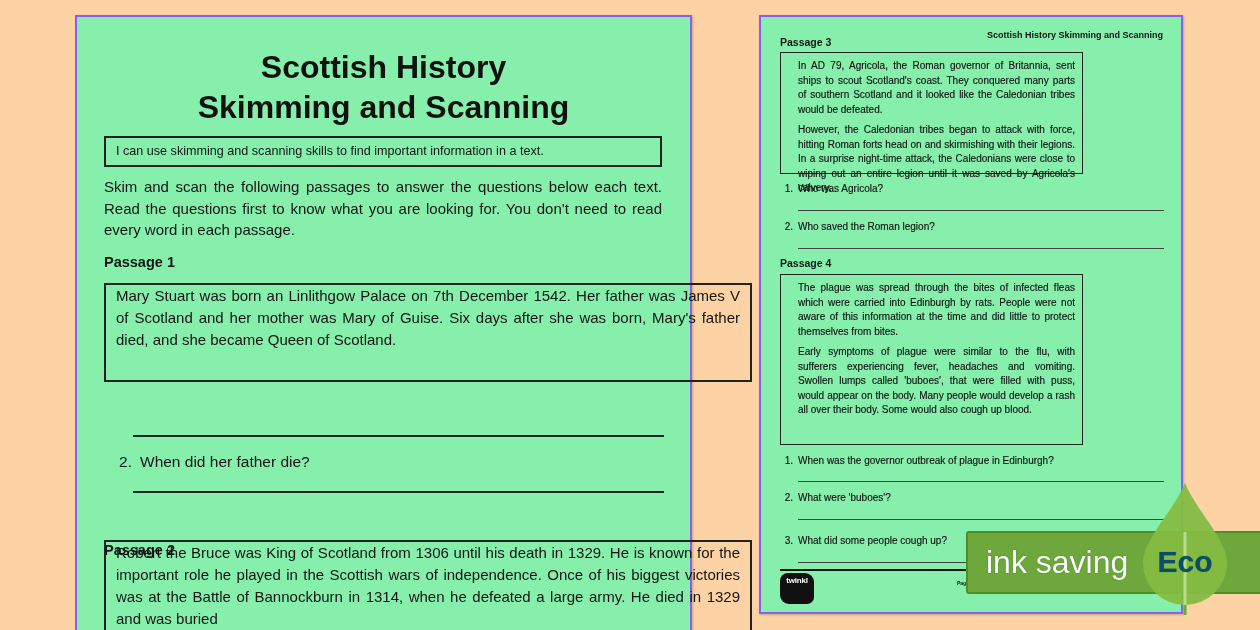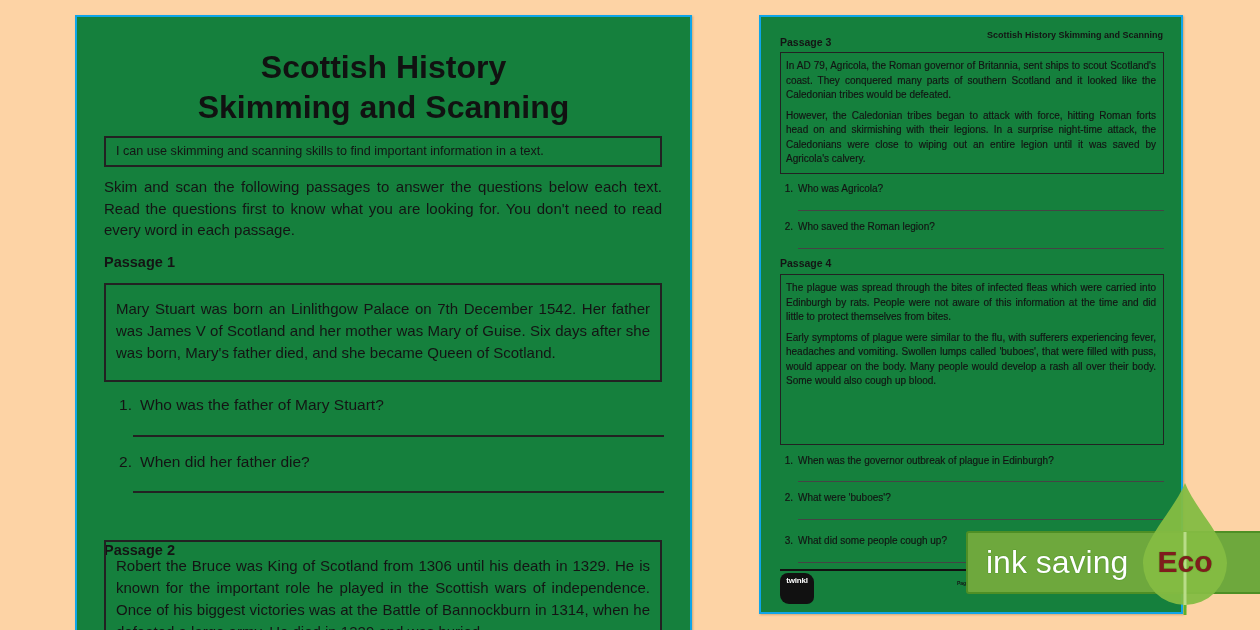--- a/index.html
+++ b/index.html
@@ -3,22 +3,22 @@
 <meta charset="utf-8">
 <style>
   html, body { margin: 0; padding: 0; }
   body {
     width: 1260px; height: 630px; overflow: hidden; position: relative;
     background: #FDD3A5;
     font-family: "Liberation Sans", sans-serif;
     color: #141414;
   }
   .page {
-    position: absolute; background: #15803d;
-    border: 2px solid #0ea5e9;
+    position: absolute; background: #86efac;
+    border: 2px solid #8b5cf6;
     box-shadow: 1px 1px 2px rgba(120,80,30,0.35);
     box-sizing: border-box;
   }
   #left-page { left: 75px; top: 15px; width: 617px; height: 640px; }
   #right-page { left: 759px; top: 15px; width: 424px; height: 599px; }
 
   .abs { position: absolute; }
 
   
   .title {
@@ -30,36 +30,36 @@
     left: 27px; top: 119px; width: 558px; height: 31px; box-sizing: border-box;
     border: 2px solid #222; padding: 0 10px;
     font-size: 12.6px; line-height: 27px; white-space: nowrap;
   }
   .instructions {
     left: 27px; top: 159px; width: 558px;
     font-size: 15px; line-height: 21.6px; text-align: justify;
   }
   .p-heading-l { font-weight: bold; font-size: 14.5px; line-height: 18px; left: 27px; }
   .p-box-l {
-    left: 27px; width: 558px; box-sizing: border-box;
-    border: 2px solid #222; padding: 13px 10px 4px 10px;
+    left: 27px; width: 648px; box-sizing: border-box;
+    border: 2px solid #222; padding: 0 10px 4px 10px;
     font-size: 15px; line-height: 22px; text-align: justify;
   }
   .q-l { left: 30px; font-size: 15.5px; line-height: 22px; white-space: nowrap; }
   .q-l .num { display: inline-block; width: 25px; text-align: right; margin-right: 8px; }
   .ans-l { left: 56px; width: 531px; height: 0; border-top: 2px solid #222; }
 
   
   .r-header {
     right: 18px; top: 12px; font-size: 9px; font-weight: bold; line-height: 12px; white-space: nowrap;
   }
   .p-heading-r { left: 19px; font-weight: bold; font-size: 10.5px; line-height: 13px; }
   .p-box-r {
-    left: 19px; width: 384px; box-sizing: border-box;
-    border: 1.5px solid #222; padding: 6px 7px 4px 5px;
+    left: 19px; width: 303px; box-sizing: border-box;
+    border: 1.5px solid #222; padding: 6px 7px 4px 17px;
     font-size: 10px; line-height: 14.5px; text-align: justify;
     -webkit-text-stroke: 0.15px #111;
   }
   .p-box-r p { margin: 0 0 6px 0; }
   .p-box-r p:last-child { margin-bottom: 0; }
   .q-r { left: 20px; font-size: 10px; line-height: 14px; white-space: nowrap; -webkit-text-stroke: 0.15px #111; }
   .q-r .num { display: inline-block; width: 12px; text-align: right; margin-right: 5px; }
   .ans-r { left: 37px; width: 366px; height: 0; border-top: 1.5px solid #444; }
   .footer-rule { left: 19px; width: 384px; top: 552px; height: 0; border-top: 2px solid #111; }
   .logo {
@@ -75,43 +75,40 @@
     background: #6EA83D; border: 2px solid #4E8F25; border-radius: 3px;
   }
   .eco-label {
     position: absolute; left: 18px; top: 9px;
     font-size: 32px; line-height: 40px; color: #ffffff; white-space: nowrap;
     text-shadow: 0 0 1px #3F8A1C, 0 0 1px #3F8A1C;
   }
   .eco-drop { position: absolute; left: 1143px; top: 483px; width: 84px; height: 134px; }
   .eco-text {
     position: absolute; left: 1143px; top: 543px; width: 84px; text-align: center;
-    font-size: 30px; font-weight: bold; line-height: 38px; color: #7f1d1d;
+    font-size: 30px; font-weight: bold; line-height: 38px; color: #0c4a6e;
     text-shadow: 0 0 1px #4C9A22, 0 0 1px #4C9A22;
   }
 </style>
 </head>
 <body>
 
 <div id="left-page" class="page">
   <div class="abs title">
     <div>Scottish History</div>
     <div>Skimming and Scanning</div>
   </div>
 
   <div class="abs objective">I can use skimming and scanning skills to find important information in a text.</div>
 
   <div class="abs instructions">Skim and scan the following passages to answer the questions below each text. Read the questions first to know what you are looking for. You don't need to read every word in each passage.</div>
 
   <div class="abs p-heading-l" style="top:236px;">Passage 1</div>
   <div class="abs p-box-l" style="top:266px; height:99px;">Mary Stuart was born an Linlithgow Palace on 7th December 1542. Her father was James V of Scotland and her mother was Mary of Guise. Six days after she was born, Mary's father died, and she became Queen of Scotland.</div>
 
-  <div class="abs q-l" style="top:377px;">
-    <span class="num">1.</span><span>Who was the father of Mary Stuart?</span>
-  </div>
   <div class="abs ans-l" style="top:418px;"></div>
 
   <div class="abs q-l" style="top:434px;">
     <span class="num">2.</span><span>When did her father die?</span>
   </div>
   <div class="abs ans-l" style="top:474px;"></div>
 
   <div class="abs p-heading-l" style="top:496px;margin-top:28px;">Passage 2</div>
   <div class="abs p-box-l" style="top:523px; height:140px;">Robert the Bruce was King of Scotland from 1306 until his death in 1329. He is known for the important role he played in the Scottish wars of independence. Once of his biggest victories was at the Battle of Bannockburn in 1314, when he defeated a large army. He died in 1329 and was buried</div>
 </div>

